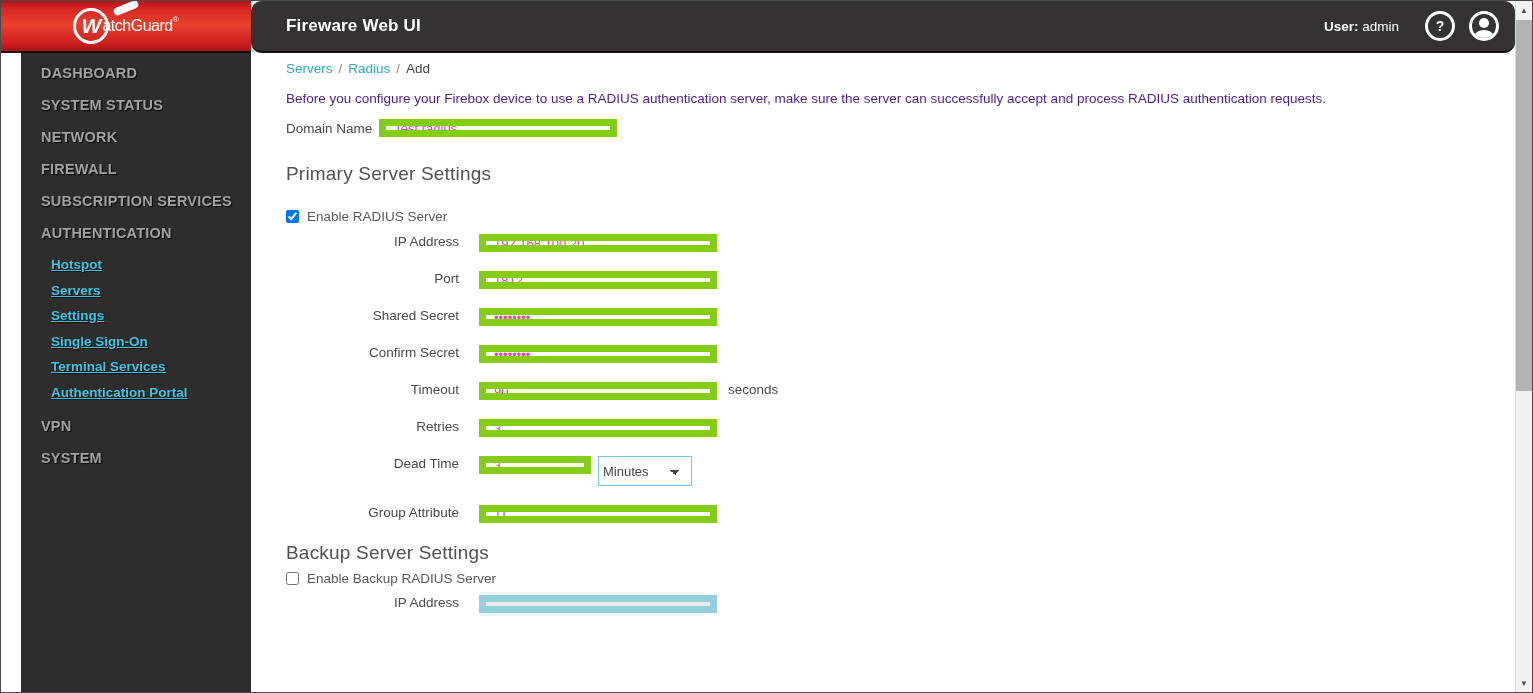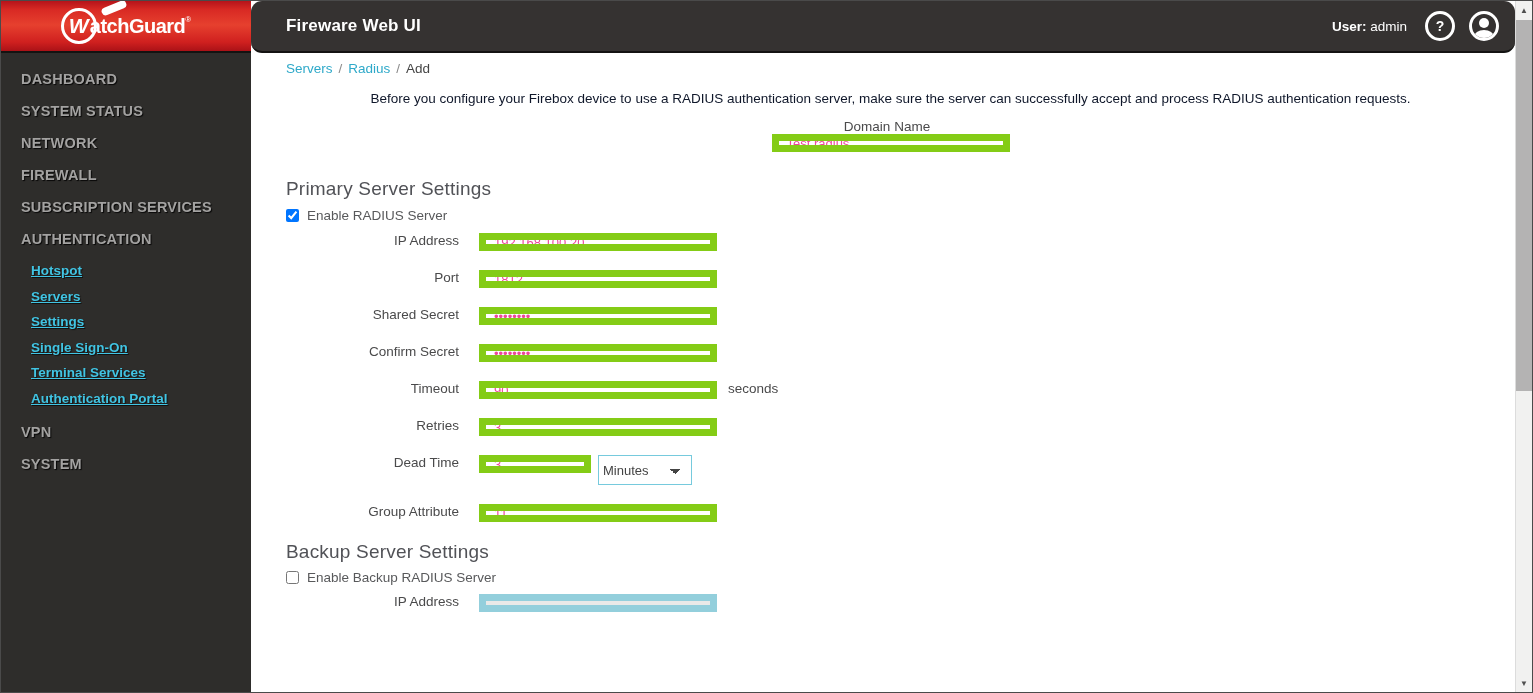--- a/index.html
+++ b/index.html
@@ -14,36 +14,36 @@
     background:linear-gradient(180deg,#b5141a 0%,#d92a24 18%,#e6402e 48%,#d0201f 82%,#ab1217 100%);
     display:flex; align-items:center; justify-content:center;
     border-bottom:2px solid #141312;
   }
   .logo { display:flex; align-items:center; position:relative; }
   .logo-w {
     width:36px; height:36px; border:3px solid #fff; border-radius:50%;
     display:flex; align-items:center; justify-content:center;
     color:#fff; font-weight:bold; font-size:21px; font-style:italic;
   }
-  .logo-rest { color:#fff; font-weight:bold; font-size:20px; letter-spacing:-0.5px; margin-left:-7px; }
+  .logo-rest { color:#fff; font-weight:normal; font-size:16px; letter-spacing:-0.5px; margin-left:-7px; }
   .logo-swoosh {
     position:absolute; left:40px; top:-4px; width:26px; height:8px;
     background:#fff; border-radius:4px; transform:rotate(-22deg);
   }
   .logo-reg { color:#fff; font-size:8px; vertical-align:top; position:relative; top:-7px; }
 
   
   .topbar {
     grid-column:2; grid-row:1;
     background:#353231; display:flex; align-items:center;
     padding:0 16px 0 35px; border-bottom:2px solid #141312;border-radius:11px;
   }
   .topbar-title { color:#fff; font-weight:bold; font-size:17px; letter-spacing:0.2px; }
   .topbar-right { margin-left:auto; display:flex; align-items:center; gap:14px; }
-  .user-text { color:#fff; font-size:13.5px; margin-right:4px; }
+  .user-text { color:#fff; font-size:13.5px; margin-right:12px; }
   .user-text b { font-weight:bold; }
   .icon-circle {
     width:30px; height:30px; border:3px solid #fff; border-radius:50%;
     display:flex; align-items:center; justify-content:center; cursor:pointer;
     color:#fff; font-weight:bold; font-size:14px; position:relative; overflow:hidden;
   }
   .avatar-icon::before { 
     content:""; position:absolute; top:4px; left:50%; transform:translateX(-50%);
     width:10px; height:10px; border-radius:50%; background:#fff;
   }
@@ -54,21 +54,21 @@
 
   
   .scrollbar { grid-column:3; grid-row:1 / span 2; background:#f1f1f0; position:relative; border-left:1px solid #dcdcdc; }
   .sb-btn { position:absolute; left:0; width:16px; height:18px; display:flex; align-items:center; justify-content:center;
             font-size:8px; color:#4f4f4f; background:#f1f1f0; cursor:pointer; }
   .sb-up { top:0; }
   .sb-down { bottom:0; }
   .sb-thumb { position:absolute; left:0; top:19px; width:16px; height:371px; background:#b4b3b3; cursor:pointer; }
 
   
-  .sidebar { grid-column:1; grid-row:2; background:#2e2d2b; padding-top:10px; overflow:hidden; }
+  .sidebar { grid-column:1; grid-row:2; background:#2e2d2b; padding-top:4px; overflow:hidden;margin-left:20px; }
   .nav-item {
     height:32px; line-height:32px; padding-left:20px; cursor:pointer;
     color:#a3a2a1; font-weight:bold; font-size:14.5px; letter-spacing:0.2px;
     text-shadow:1px 1px 1px rgba(0,0,0,0.85);
   }
   .subnav { margin:3px 0 5px 0; }
   .subnav-item {
     height:25.5px; line-height:25.5px; padding-left:30px; cursor:pointer;
     color:#41c4e3; font-weight:bold; font-size:13.5px;
     text-shadow:1px 1px 1px rgba(0,0,0,0.6);
@@ -76,36 +76,36 @@
   }
 
   
   .main { grid-column:2; grid-row:2; background:#fff; padding:8px 20px 0 35px; overflow:hidden;border-radius:7px; }
 
   .breadcrumb { font-size:13.5px; color:#454545; }
   .crumb-link { color:#2ea9c9; text-decoration:none; cursor:pointer; }
   .crumb-sep { color:#8a8a8a; margin:0 6px; }
   .crumb-current { color:#454545; }
 
-  .intro { margin-top:15px; font-size:13.5px; color:#0f172a;text-align:center; }
-
-  .domain-row { margin-top:13px; display:flex; align-items:center;flex-direction:column; }
+  .intro { margin-top:15px; font-size:13.5px; color:#4c1d95; }
+
+  .domain-row { margin-top:13px; display:flex; align-items:center; }
   .domain-row .field-label { margin-right:7px; }
 
   .field-label { font-size:13.5px; color:#4a4a4b; }
 
   .text-input {
     width:238px; height:18px; border:7px solid #84cc16; background:#fff;
     padding:0 8px; font-family:"Liberation Sans",sans-serif; font-size:13px; color:#ec4899; outline:none;
   }
   .text-input:disabled { background:#e9e9e8; border-color:#93cfdc; }
 
   .section-heading { margin-top:26px; font-size:19px; font-weight:400; color:#515257; letter-spacing:0.2px; }
 
-  .checkbox-row { margin-top:8px; display:flex; align-items:center; }
+  .checkbox-row { margin-top:24px; display:flex; align-items:center; }
   .checkbox-row input { width:13px; height:13px; margin-right:8px; cursor:pointer; }
   .checkbox-label { font-size:13.5px; color:#58595b; }
 
   .form { margin-top:10px; }
   .form-row { display:flex; align-items:flex-start; margin-bottom:19px; }
   .form-row .form-label { width:173px; text-align:right; margin-right:20px; font-size:13.5px; color:#4a4a4b; }
   .suffix { margin-left:11px; font-size:13.5px; color:#4a4a4b; }
 
   .input-short { width:112px; }
   .unit-select {

